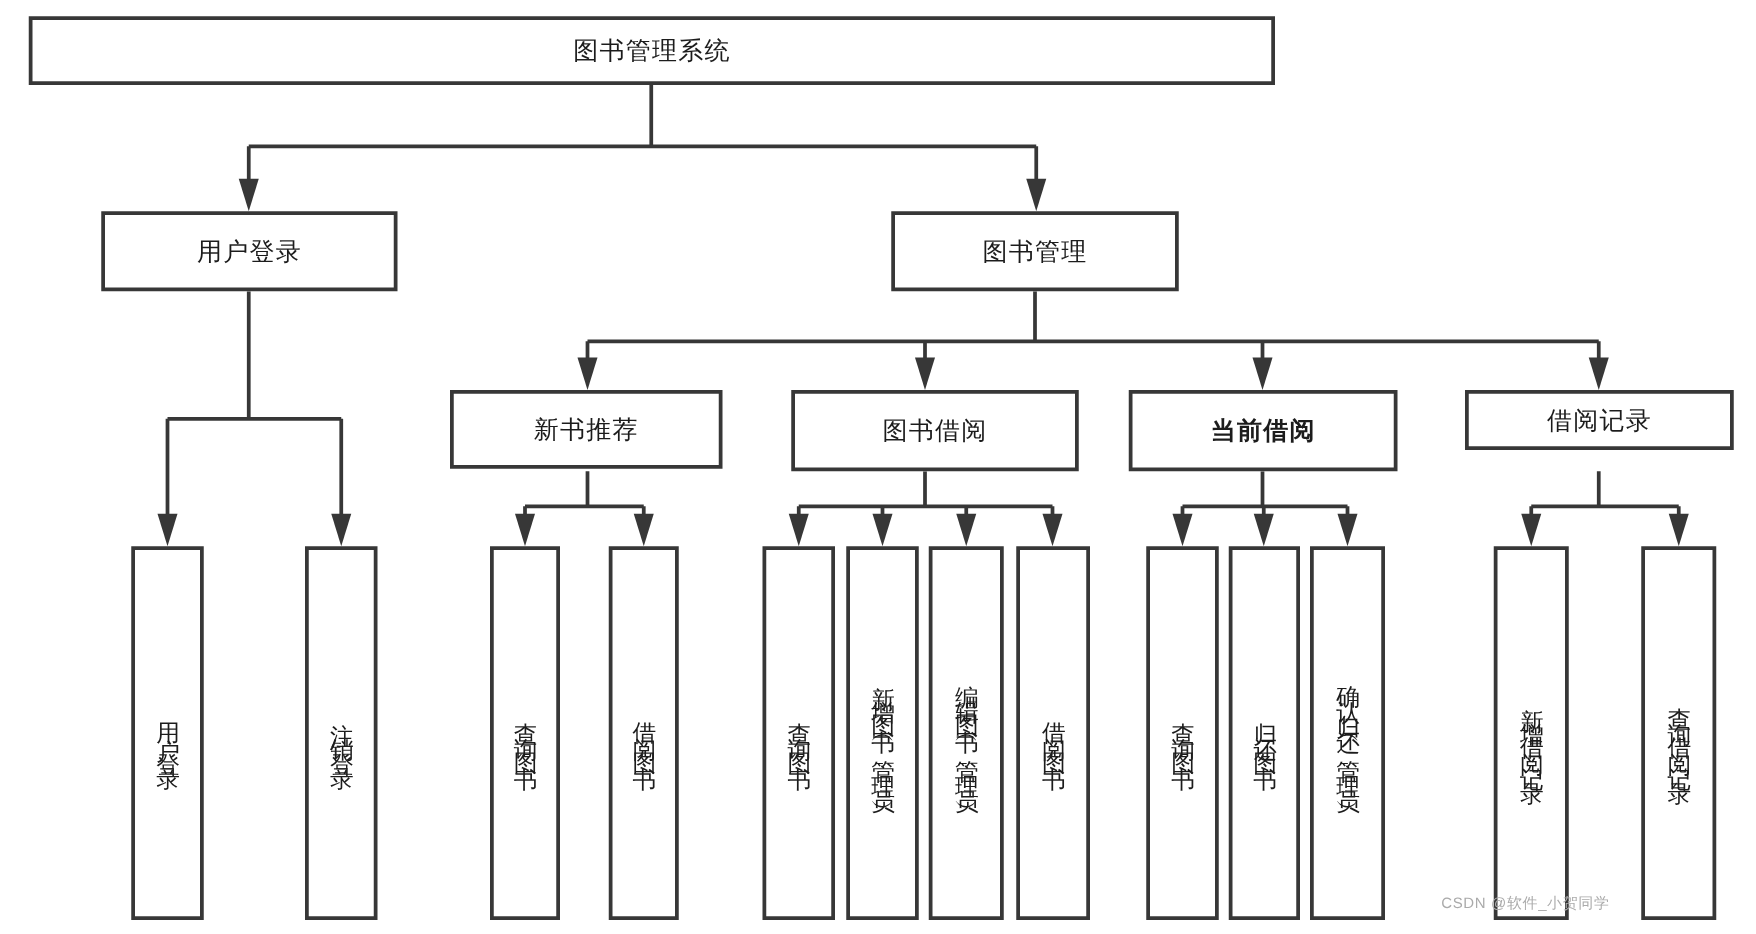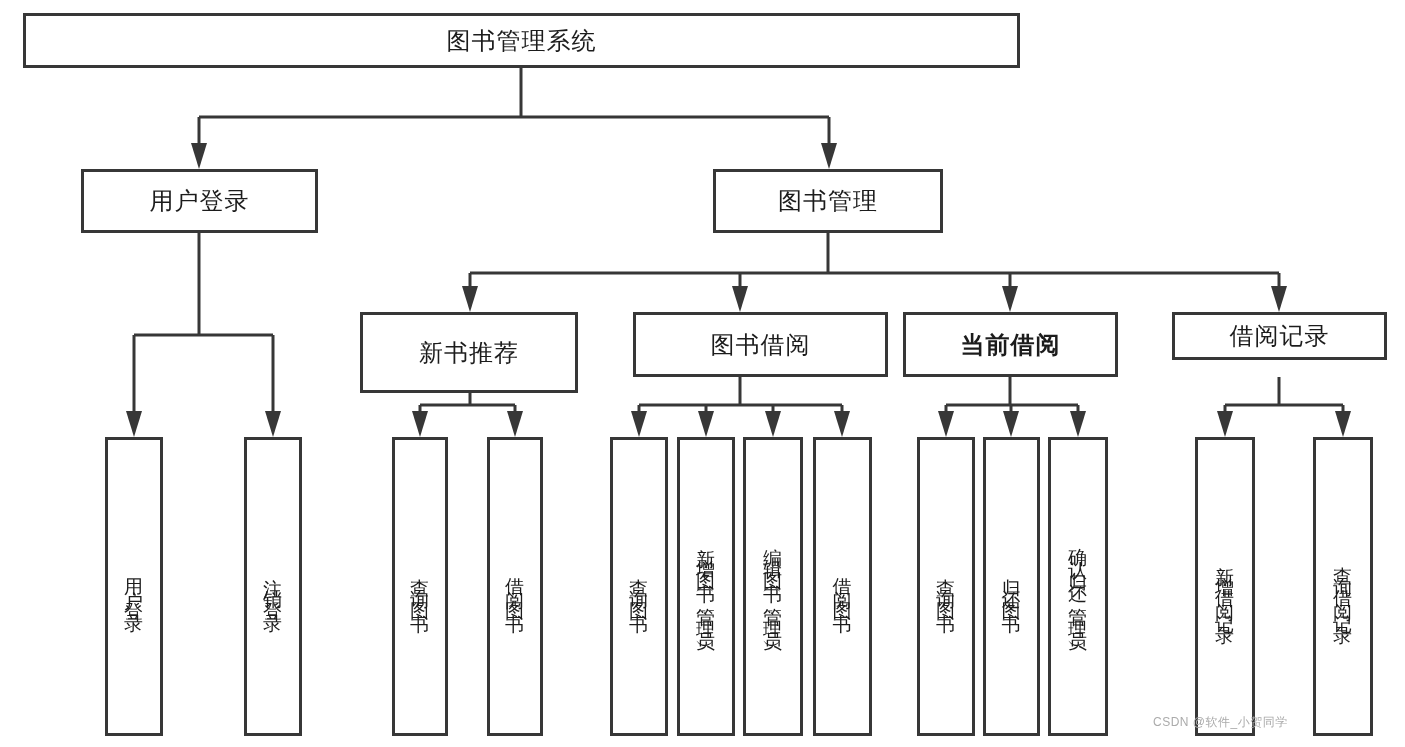--- a/index.html
+++ b/index.html
@@ -26,21 +26,21 @@
     box-sizing: border-box;
     border: 3px solid var(--border, #373737);
     background: #ffffff;
     color: var(--text, #1c1c1c);
     display: flex;
     align-items: center;
     justify-content: center;
     z-index: 2;
   }
   .node {
-    font-size: 24px;
+    font-size: 20px;
     letter-spacing: 1px;
     white-space: nowrap;
   }
   .leaf {
     writing-mode: vertical-rl;
     text-orientation: mixed;
     font-size: 19px;
     letter-spacing: 12px;
     line-height: 1;
   }
@@ -113,22 +113,22 @@
       <polygon points="1217,411 1233,411 1225,437" fill="#373737"></polygon>
       <line x1="1343" y1="405" x2="1343" y2="415" stroke="#373737" stroke-width="3"></line>
       <polygon points="1335,411 1351,411 1343,437" fill="#373737"></polygon>
     </svg>
 
   <div class="node" style="left:23px; top:13px; width:997px; height:55px;">图书管理系统</div>
 
   <div class="node" style="left:81px; top:169px; width:237px; height:64px;">用户登录</div>
   <div class="node" style="left:713px; top:169px; width:230px; height:64px;">图书管理</div>
 
-  <div class="node" style="left:360px; top:312px; width:218px; height:81px;">新书推荐</div>
-  <div class="node" style="left:633px; top:312px; width:255px; height:65px;">图书借阅</div>
+  <div class="node" style="left:360px; top:312px; width:218px; height:63px;">新书推荐</div>
+  <div class="node" style="left:633px; top:312px; width:230px; height:65px;">图书借阅</div>
   <div class="node" style="left:903px; top:312px; width:215px; height:65px;font-weight:bold;">当前借阅</div>
   <div class="node" style="left:1172px; top:312px; width:215px; height:48px;">借阅记录</div>
 
   <div class="leaf" style="left:105px; top:437px; width:58px; height:299px;">用户登录</div>
   <div class="leaf" style="left:244px; top:437px; width:58px; height:299px;">注销登录</div>
 
   <div class="leaf" style="left:392px; top:437px; width:56px; height:299px;">查询图书</div>
   <div class="leaf" style="left:487px; top:437px; width:56px; height:299px;">借阅图书</div>
 
   <div class="leaf" style="left:610px; top:437px; width:58px; height:299px;">查询图书</div>

